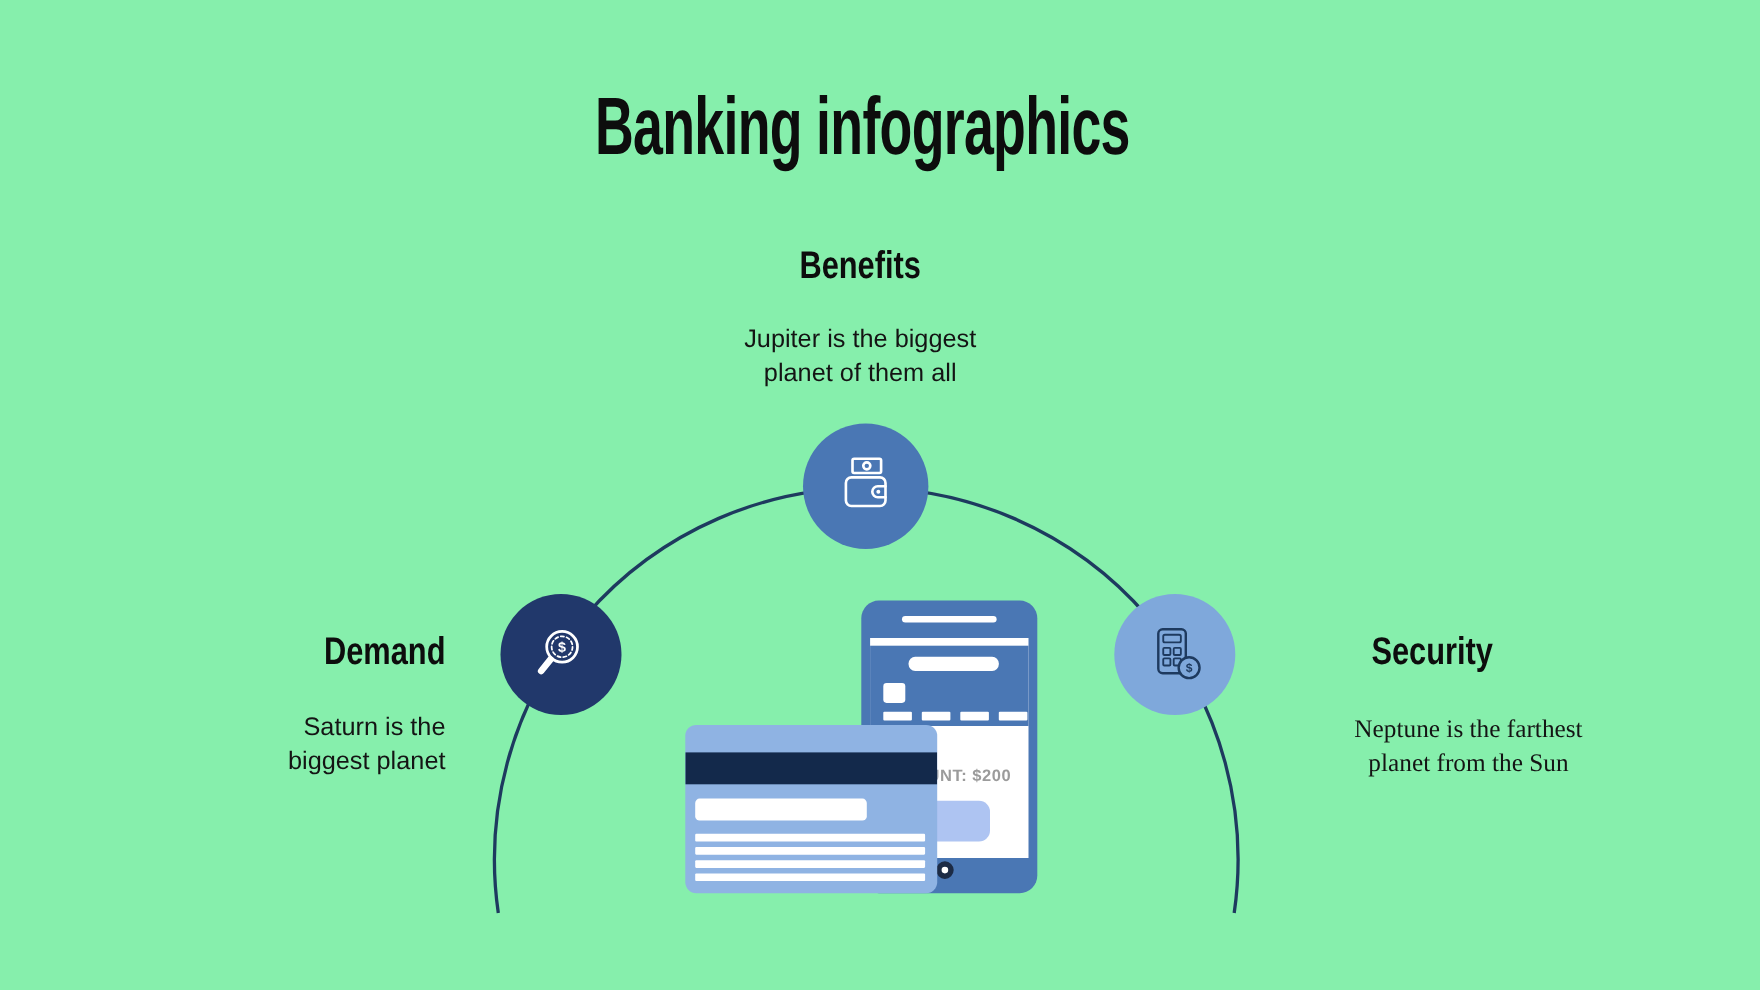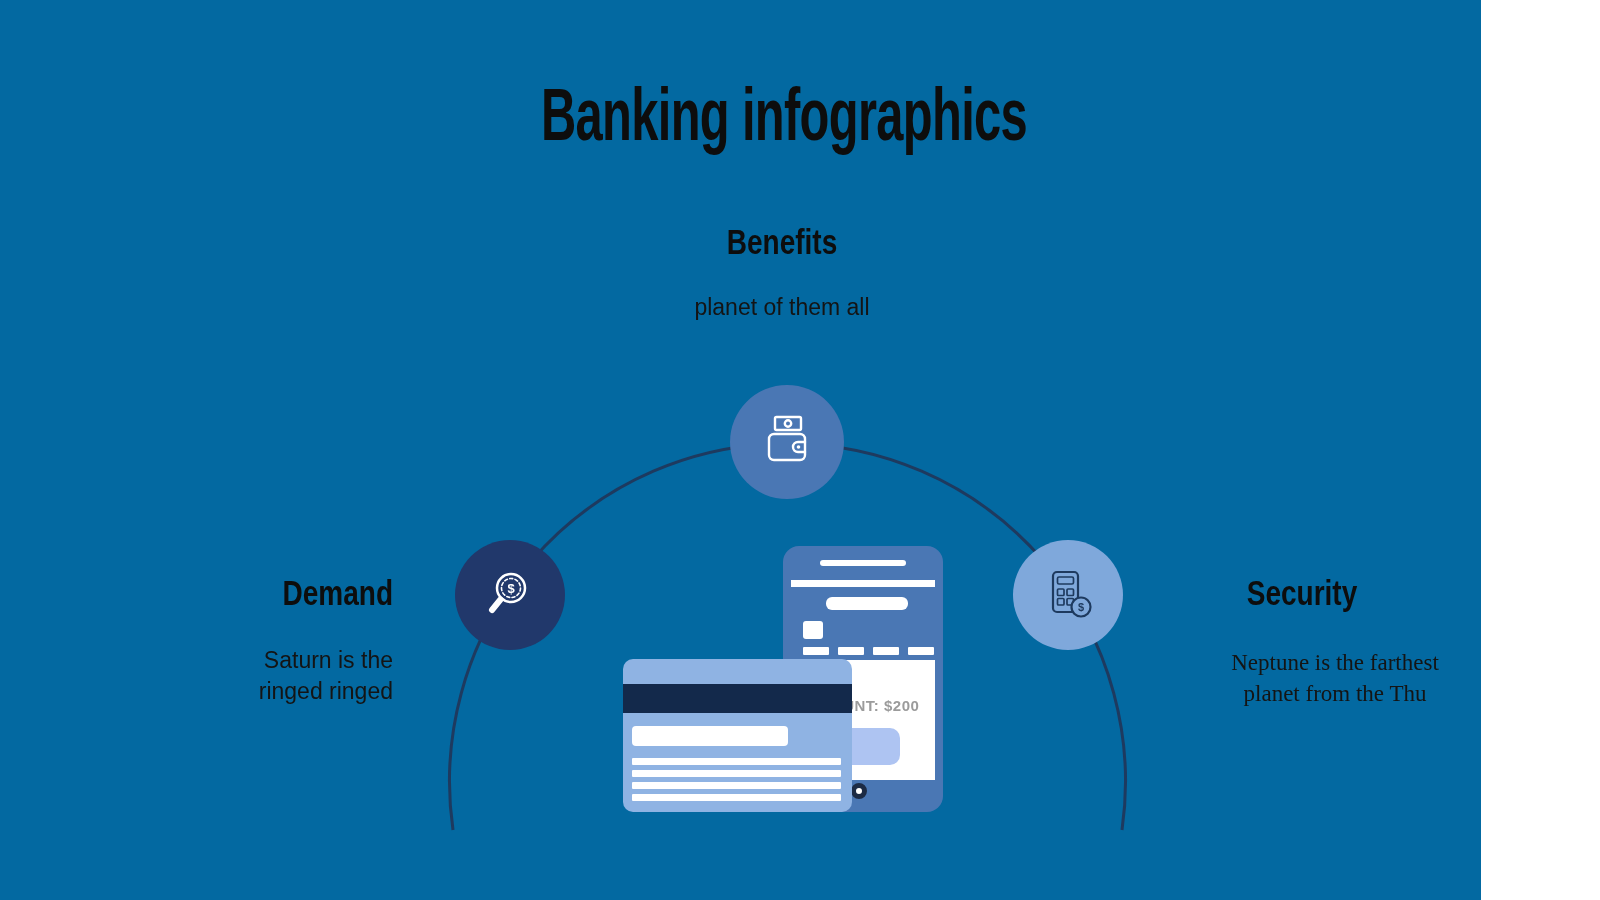--- a/index.html
+++ b/index.html
@@ -11,21 +11,21 @@
     --security-circle:#7fa8db;
     --phone-body:#4a77b4;
     --phone-button:#aec4f2;
     --card-body:#8fb3e3;
     --card-stripe:#13294b;
     --amount-text:#9b9b9b;
   }
   *{box-sizing:border-box;}
   html,body{margin:0;padding:0;background:#fff;}
   .slide{
-    position:relative;width:1481px;height:900px;background:#0369a1;
+    position:relative;width:1600px;height:900px;background:#86efac;
     overflow:hidden;font-family:"Liberation Sans", sans-serif;
   }
 
   
   .arc{position:absolute;left:0;top:0;width:1600px;height:900px;z-index:0;}
   .arc path{fill:none;stroke:var(--navy);stroke-width:3;}
 
   
   .title{
     position:absolute;left:284px;top:72px;width:1000px;margin:0;
@@ -39,21 +39,21 @@
   .heading{
     margin:0;font-size:35px;font-weight:bold;color:var(--title-text);
     transform:scaleX(0.8);white-space:nowrap;
   }
   .body{margin:30px 0 0;font-size:23px;line-height:31px;}
   .body span{display:block;}
 
   .sec-benefits{left:532px;top:222px;width:500px;text-align:center;}
   .sec-benefits .heading{transform-origin:center;}
 
-  .sec-demand{left:92px;top:573px;width:301px;text-align:right;}
+  .sec-demand{left:104px;top:573px;width:301px;text-align:right;}
   .sec-demand .heading{transform-origin:right center;}
   .sec-demand .body{margin-top:32px;}
 
   .sec-security{left:1170px;top:573px;width:330px;text-align:center;}
   .sec-security .heading{transform-origin:left center;}
   .sec-security .body{margin-top:34px;font-family:Liberation Serif, serif;}
 
   
   .node{position:absolute;border-radius:50%;display:flex;align-items:center;justify-content:center;z-index:1;}
   .node-benefits{left:730px;top:385px;width:114px;height:114px;background:var(--benefits-circle);}
@@ -98,37 +98,38 @@
 
   <svg class="arc" viewBox="0 0 1600 900" aria-hidden="true">
     <path d="M 453 830 A 338 338 0 1 1 1122 830"></path>
   </svg>
 
   <h1 class="title">Banking infographics</h1>
 
   <div class="sec sec-benefits">
     <h2 class="heading">Benefits</h2>
     <p class="body">
+      <span>Jupiter is the biggest</span>
       <span>planet of them all</span>
     </p>
   </div>
 
   <div class="sec sec-demand">
     <h2 class="heading">Demand</h2>
     <p class="body">
       <span>Saturn is the</span>
-      <span>ringed ringed</span>
+      <span>biggest planet</span>
     </p>
   </div>
 
   <div class="sec sec-security">
     <h2 class="heading">Security</h2>
     <p class="body">
       <span>Neptune is the farthest</span>
-      <span>planet from the Thu</span>
+      <span>planet from the Sun</span>
     </p>
   </div>
 
   <div class="node node-benefits">
     <svg class="icon icon-light" viewBox="0 0 64 64" aria-hidden="true">
       <g fill="none" stroke="currentColor" stroke-width="2.4" stroke-linecap="round" stroke-linejoin="round">
         <rect x="20" y="7" width="26" height="13" rx="1.5"></rect>
         <circle cx="33" cy="13.5" r="3.2"></circle>
         <rect x="14" y="24" width="36" height="26" rx="5"></rect>
         <path d="M50 32 h-7 a5 5 0 0 0 0 10 h7"></path>

